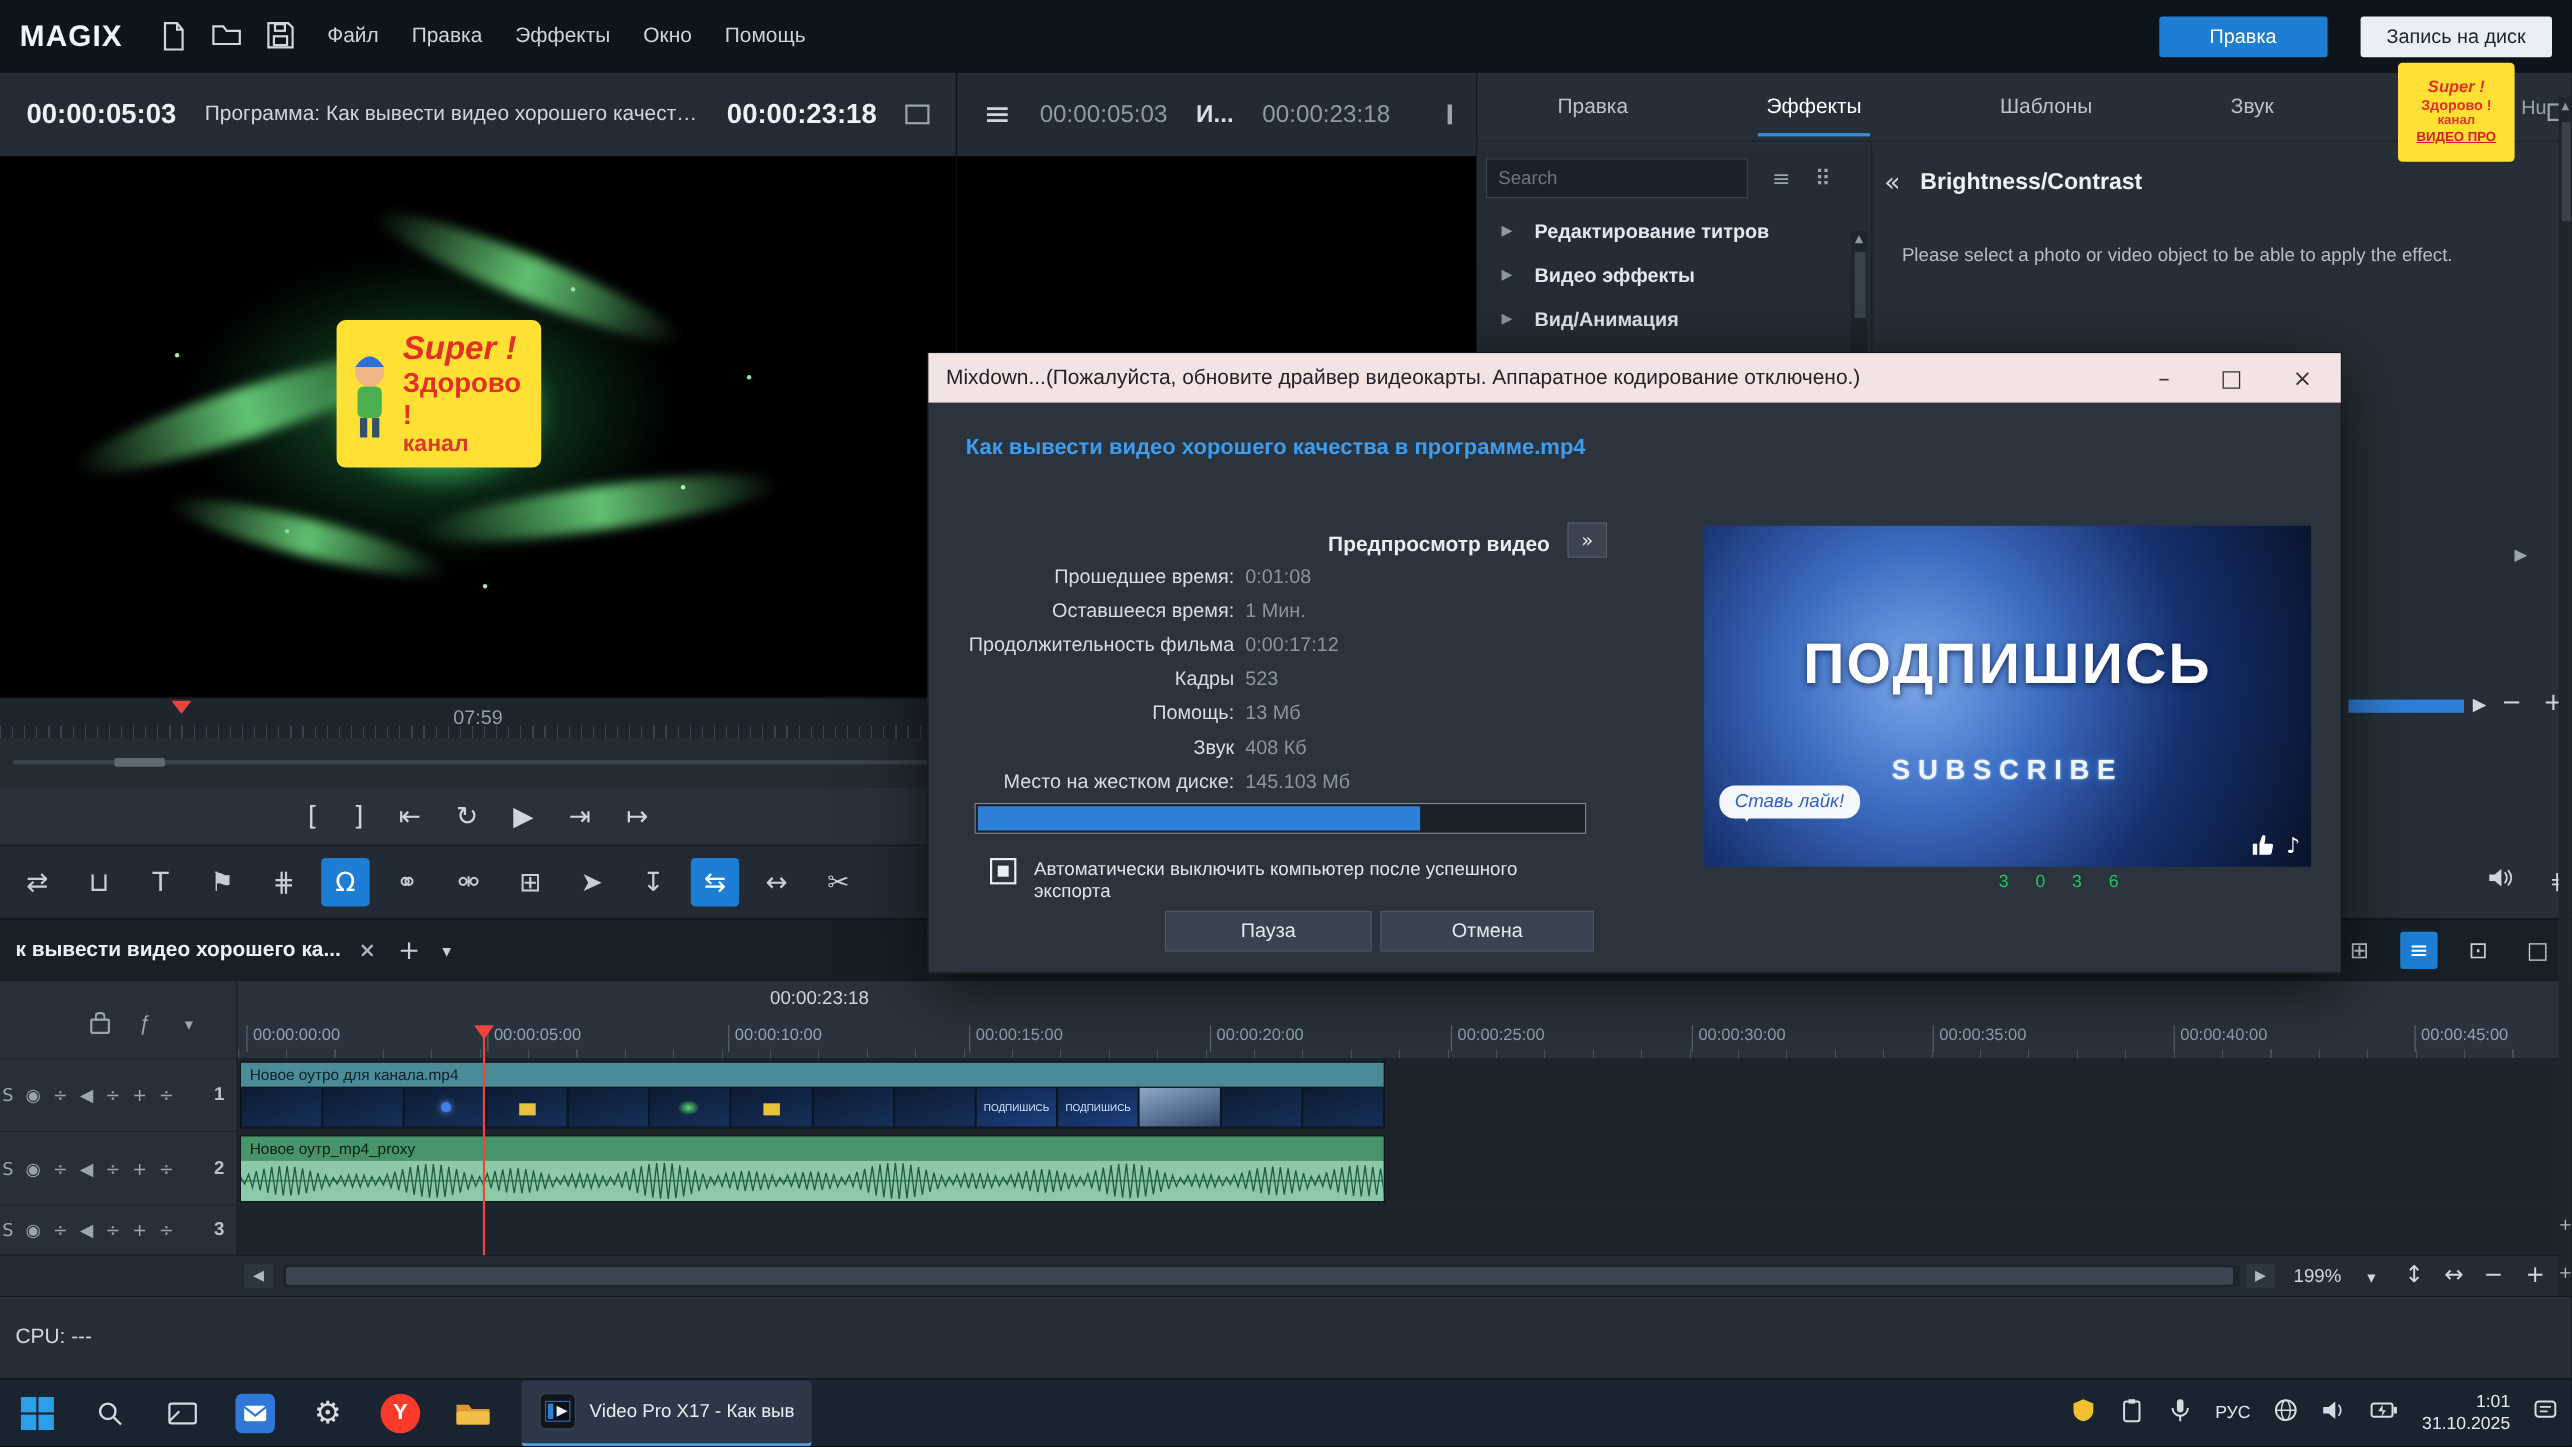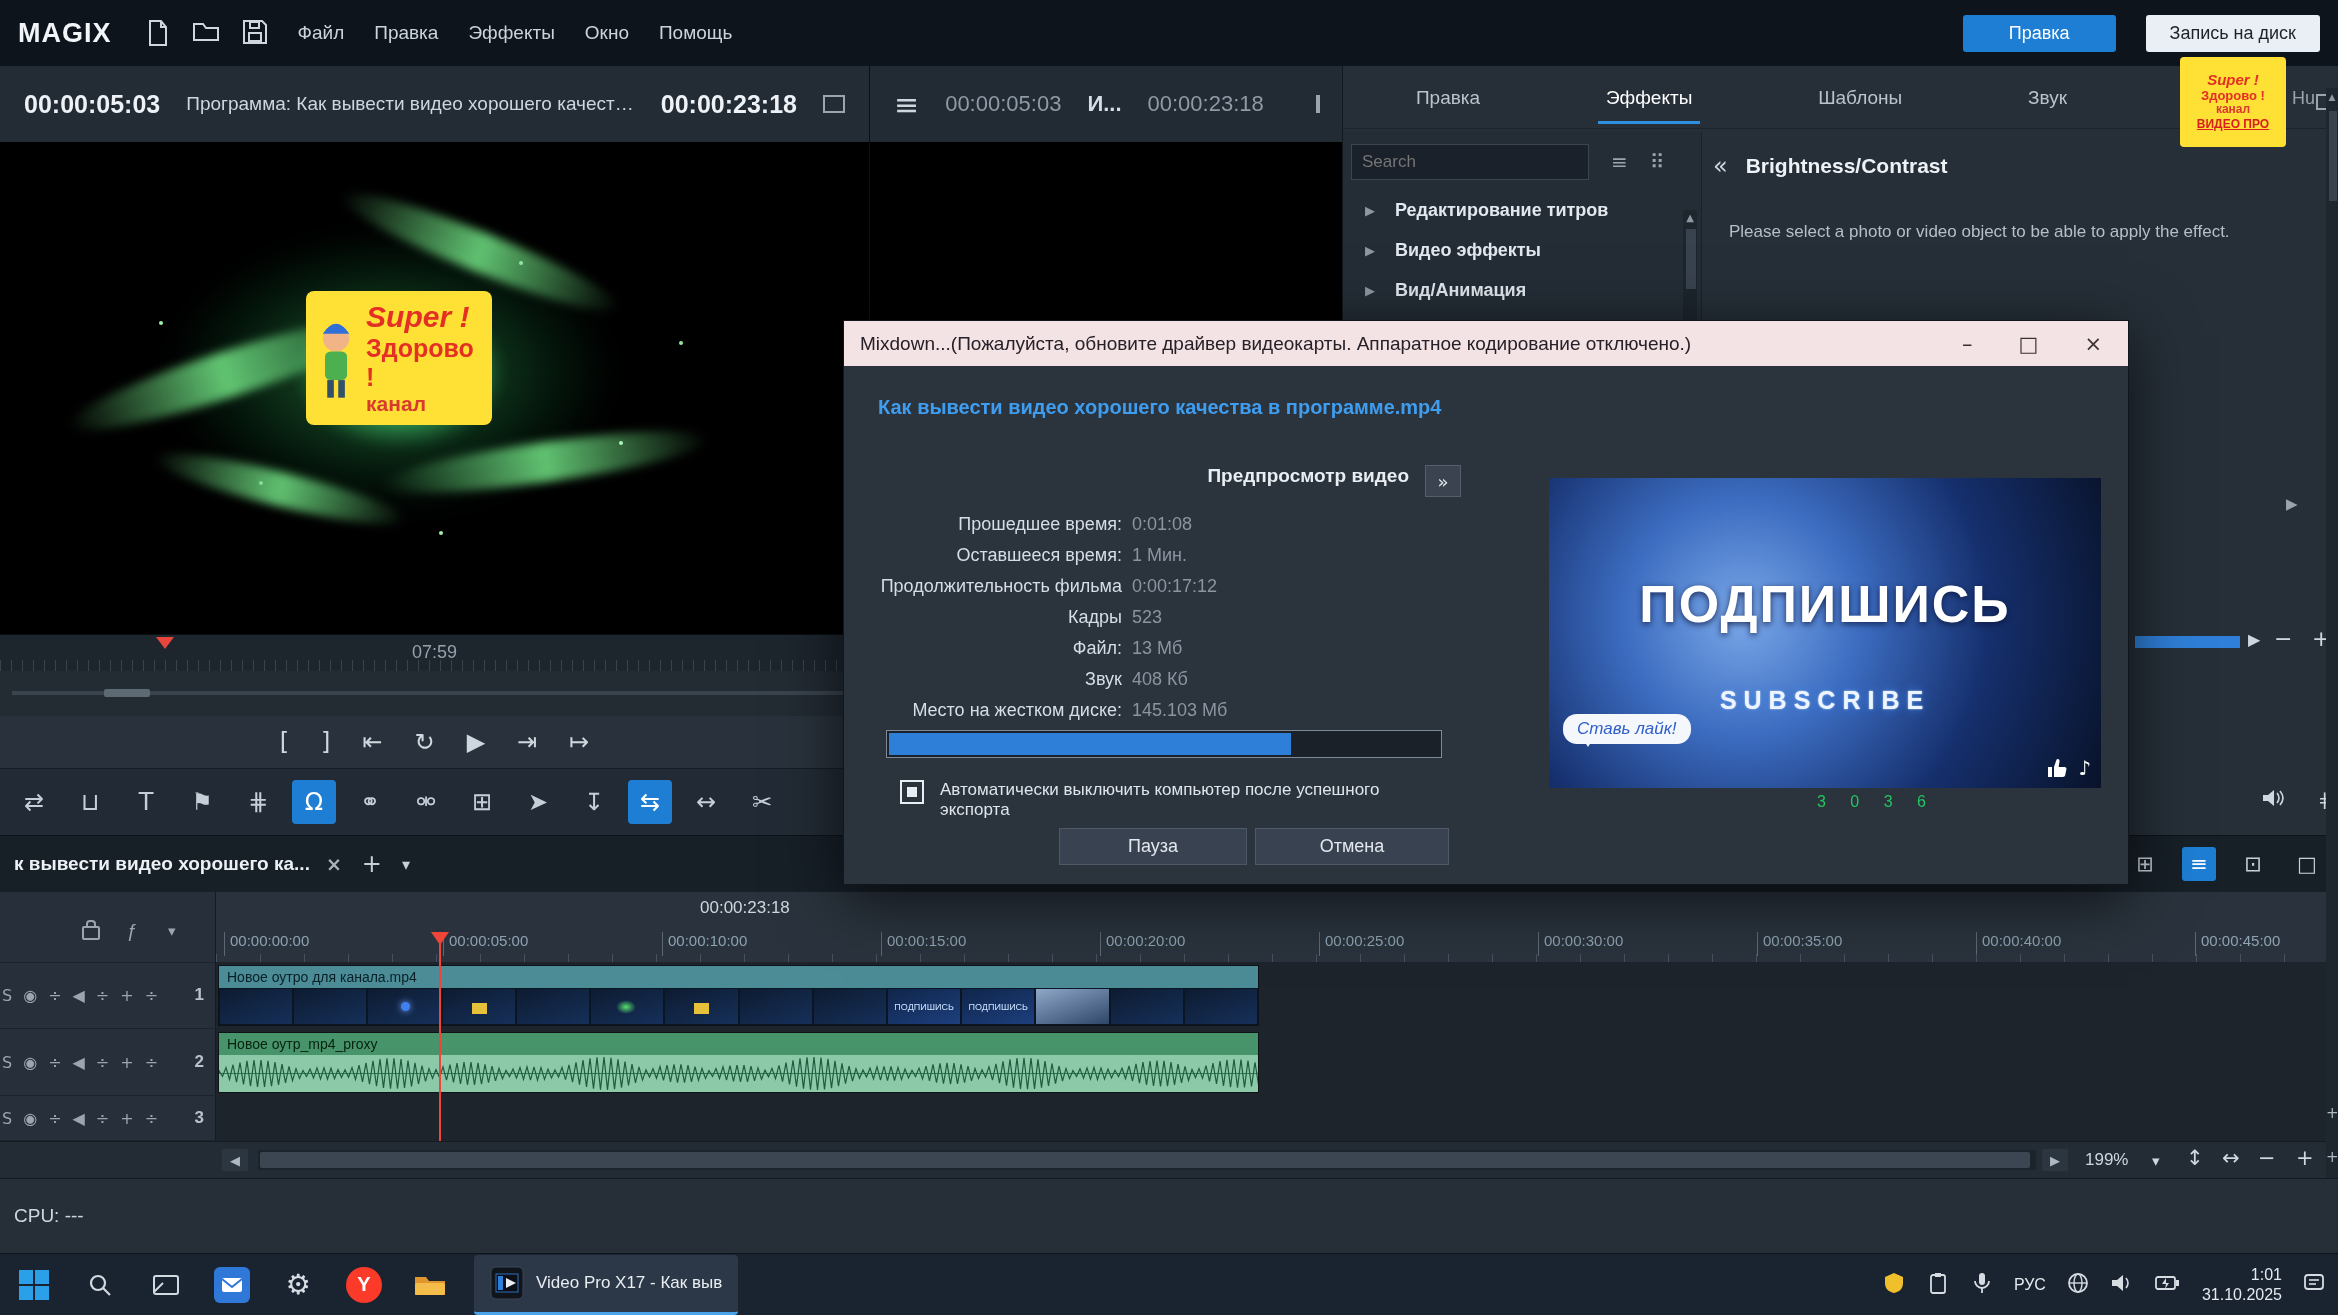--- a/index.html
+++ b/index.html
@@ -181,21 +181,21 @@
   .clock{display:flex;flex-direction:column;align-items:flex-end;font-size:16px;line-height:1.25;color:#e3e9ef}
   .gear-glyph{font-size:28px;color:#d7dde3}
 
   
   #dialog{position:absolute;left:843px;top:320px;width:1286px;height:565px;background:#2b333d;border:1px solid #11161c;
           box-shadow:0 14px 60px rgba(0,0,0,.65);z-index:40;box-sizing:border-box}
   .dlg-title{height:45px;background:#f3e3e4;display:flex;align-items:center;padding:0 16px;font-size:19px;color:#272028}
   .dlg-ctrls{display:flex;gap:46px;margin-left:auto;padding-right:10px;font-size:21px;color:#3a3135}
   .dlg-body{position:relative;height:518px}
   .dlg-file{position:absolute;left:34px;top:30px;font-size:20px;font-weight:bold;color:#3f9df0}
-  .dlg-prevrow{position:absolute;left:0;top:99px;width:617px;display:flex;justify-content:flex-end;align-items:flex-start;gap:16px}
+  .dlg-prevrow{position:absolute;left:0;top:109px;width:617px;display:flex;justify-content:flex-end;align-items:flex-end;gap:16px}
   .dlg-prevlabel{font-weight:bold;font-size:19px;color:#e9eef3}
   .dlg-more{width:34px;height:30px;background:#3a434f;border:1px solid #545f6b;display:flex;align-items:center;justify-content:center;
             font-size:18px;color:#dfe5eb}
   .dlg-stats{position:absolute;left:0;top:143px;width:610px}
   .stat{display:flex;height:31px;align-items:center}
   .stat .lbl{width:278px;text-align:right;color:#d6dde4;font-size:18px}
   .stat .val{margin-left:10px;color:#8b95a0;font-size:18px}
   .dlg-progress{position:absolute;left:42px;top:364px;width:556px;height:28px;border:1px solid #7e8a96;background:#1a2129;
                 padding:2px;box-sizing:border-box}
   .dlg-progress .fill{height:100%;background:#2e7fd8}
@@ -644,21 +644,21 @@
           </div>
         <div class="stat">
             <span class="lbl">Продолжительность фильма</span>
             <span class="val">0:00:17:12</span>
           </div>
         <div class="stat">
             <span class="lbl">Кадры</span>
             <span class="val">523</span>
           </div>
         <div class="stat">
-            <span class="lbl">Файл:</span>
+            <span class="lbl">Помощь:</span>
             <span class="val">13 Мб</span>
           </div>
         <div class="stat">
             <span class="lbl">Звук</span>
             <span class="val">408 Кб</span>
           </div>
         <div class="stat">
             <span class="lbl">Место на жестком диске:</span>
             <span class="val">145.103 Мб</span>
           </div>

